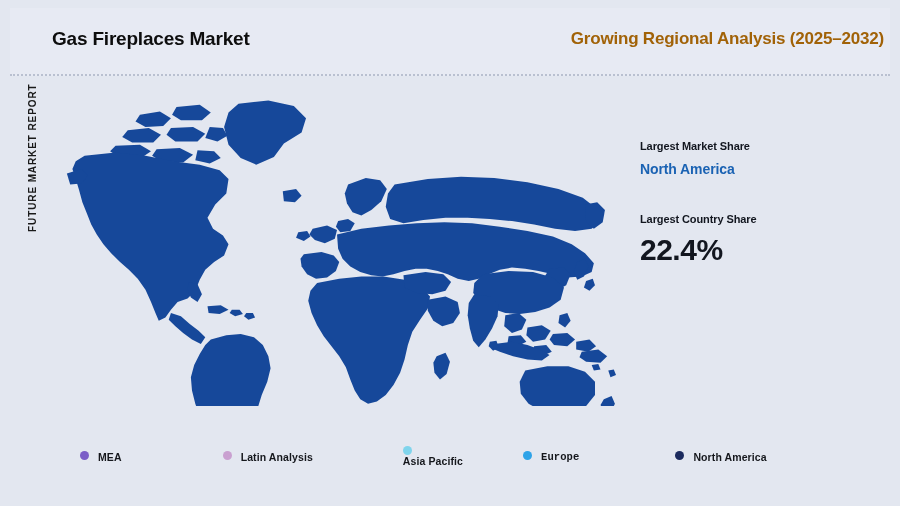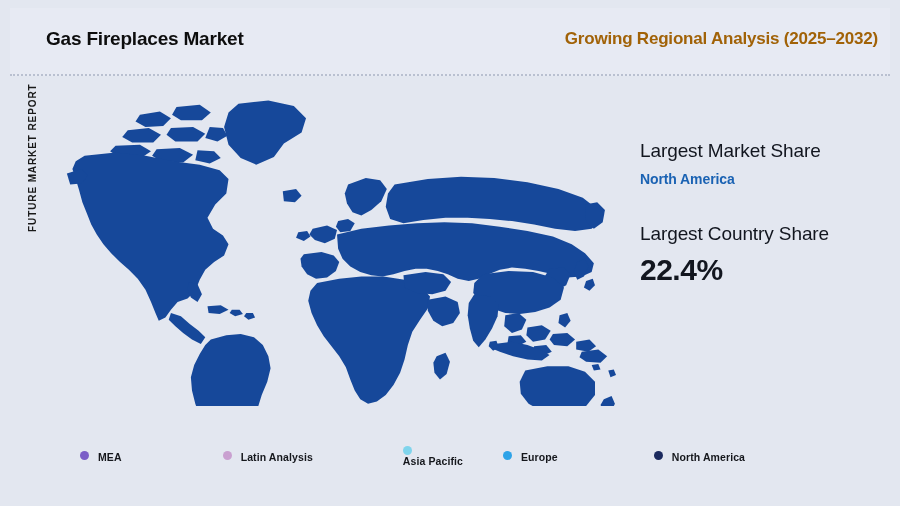--- a/index.html
+++ b/index.html
@@ -24,21 +24,21 @@
   .header-band {
     position: absolute;
     left: 10px;
     top: 8px;
     width: 880px;
     height: 68px;
     background: #e7eaf3;
   }
   .header-row {
     position: absolute;
-    left: 46px;
+    left: 52px;
     top: 8px;
     width: 832px;
     height: 62px;
     display: flex;
     align-items: center;
     justify-content: space-between;
   }
   .title-left {
     font-size: 19px;
     font-weight: bold;
@@ -99,22 +99,22 @@
   }
   
   .stats {
     position: absolute;
     left: 640px;
     top: 140px;
     width: 230px;
   }
   .stat-block { margin-bottom: 36px; }
   .stat-label {
-    font-size: 19px;
-    font-weight: normal;
+    font-size: 11px;
+    font-weight: bold;
     color: #12161f;
     margin-bottom: 9px;
     letter-spacing: -0.1px;
   }
   .stat-value {
     font-size: 30px;
     font-weight: bold;
     color: #12161f;
     line-height: 1.05;
     letter-spacing: -0.5px;
@@ -148,21 +148,21 @@
   }
   .legend-label {
     font-size: 10.5px;
     font-weight: bold;
     color: #15171c;
     letter-spacing: 0.1px;
   }
   .lg0 { margin-left: 0px; }
   .lg1 { margin-left: 101px; }
   .lg2 { margin-left: 90px; flex-direction: column; }
-  .lg3 { margin-left: 40px; }
+  .lg3 { margin-left: 60px; font-family: Liberation Mono, monospace; }
   .lg4 { margin-left: 96px; }
 </style>
 </head>
 <body>
 
 <div class="slide">
 
   <div class="header-band"></div>
   <div class="header-row">
     <div class="title-left">Gas Fireplaces Market</div>

